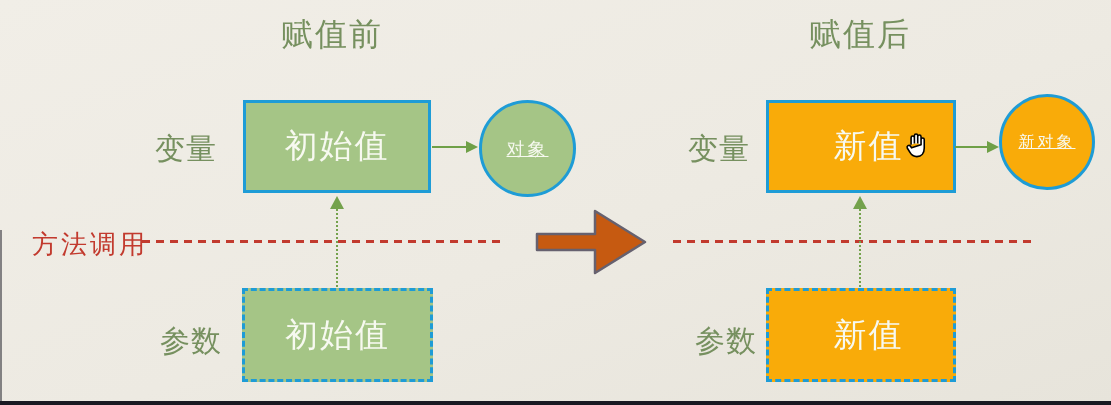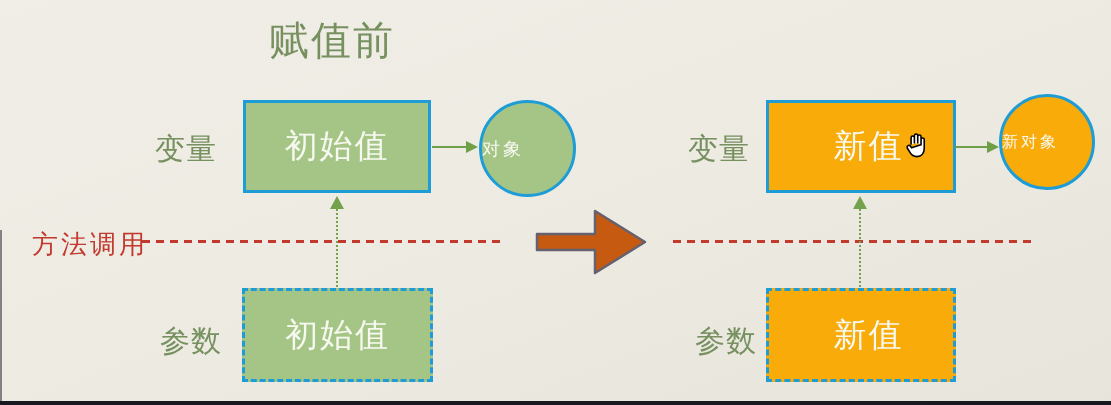--- a/index.html
+++ b/index.html
@@ -2,31 +2,31 @@
 <html><head>
 <meta charset="utf-8">
 <style>
   html,body{margin:0;padding:0;background:#e9e6de;}
   .stage{
     position:relative;width:1111px;height:405px;overflow:hidden;
     background:linear-gradient(160deg,#f1eee7 0%,#edeae2 55%,#e7e4db 100%);
     font-family:"Liberation Sans","DejaVu Sans",sans-serif;
   }
   .title{position:absolute;top:13px;width:260px;text-align:center;
-    font-size:40px;font-weight:400;color:#76905f;letter-spacing:2px;}
+    font-size:32px;font-weight:400;color:#76905f;letter-spacing:2px;}
   .side-label{position:absolute;font-size:30px;color:#76905f;letter-spacing:1px;}
   .box{position:absolute;display:flex;align-items:center;justify-content:center;
     font-size:33px;color:#f7f9f0;border:3px solid #1e9cd6;box-sizing:border-box;
     letter-spacing:2px;}
   .box.green{background:#a5c586;}
   .box.orange{background:#f9ab09;padding-left:15px;}
   .box.dashed{border-style:dashed;}
   .circle{position:absolute;border-radius:50%;display:flex;align-items:center;
-    justify-content:flex-start;color:#f7f9f0;border:3px solid #1e9cd6;
-    box-sizing:border-box;letter-spacing:3px;}
+    justify-content:center;color:#f7f9f0;border:3px solid #1e9cd6;
+    box-sizing:border-box;letter-spacing:3px;text-decoration:underline;}
   .circle.green{background:#a5c586;}
   .circle.orange{background:#f9ab09;}
   .hconn{position:absolute;height:0;border-top:2px solid #6fa047;}
   .hconn-head{position:absolute;width:0;height:0;
     border-top:6px solid transparent;border-bottom:6px solid transparent;
     border-left:12px solid #6fa047;}
   .vline{position:absolute;width:0;border-left:2px dotted #74a24c;}
   .vhead{position:absolute;width:0;height:0;
     border-left:7px solid transparent;border-right:7px solid transparent;
     border-bottom:13px solid #74a24c;}
@@ -68,20 +68,21 @@
   </div>
 
   <div class="method">方法调用</div>
   <div class="redline" style="left:142px;width:361px"></div>
   <div class="redline" style="left:673px;width:362px"></div>
 
   <svg class="bigarrow" width="116" height="74" viewBox="0 0 116 74">
     <path d="M3 29 H61 V6 L111 37 L61 68 V45 H3 Z" fill="#c65a11" stroke="#66616f" stroke-width="2.5" stroke-linejoin="round"></path>
   </svg>
 
+  <div class="title" style="left:730px">赋值后</div>
 
   <div class="side-label" style="left:688px;top:129px">变量</div>
 
   <div class="box orange" style="left:766px;top:100px;width:190px;height:93px">
     <span>新值</span>
   </div>
 
   <svg class="cursor" width="30" height="32" viewBox="0 0 24 26">
     <path d="M8 12 V6.2 a1.35 1.35 0 0 1 2.7 0 V11 M10.7 11 V4.6 a1.35 1.35 0 0 1 2.7 0 V11
              M13.4 11 V5.4 a1.35 1.35 0 0 1 2.7 0 v6.2 M16.1 12 V7.8 a1.3 1.3 0 0 1 2.6 0

